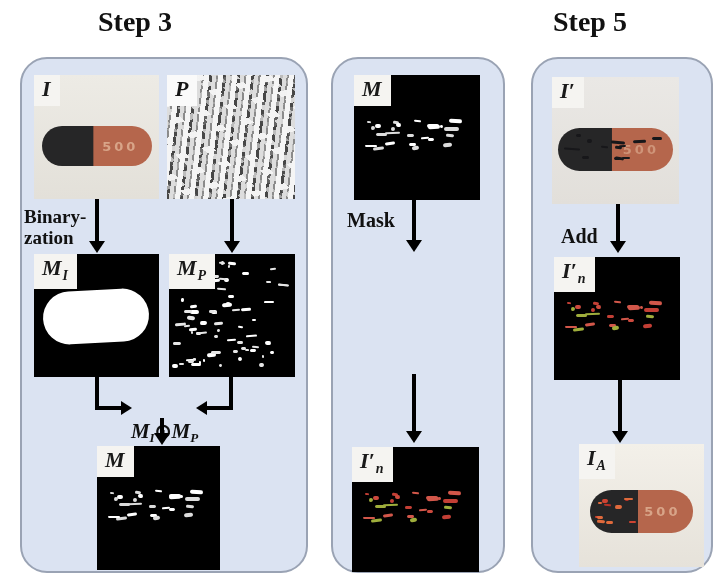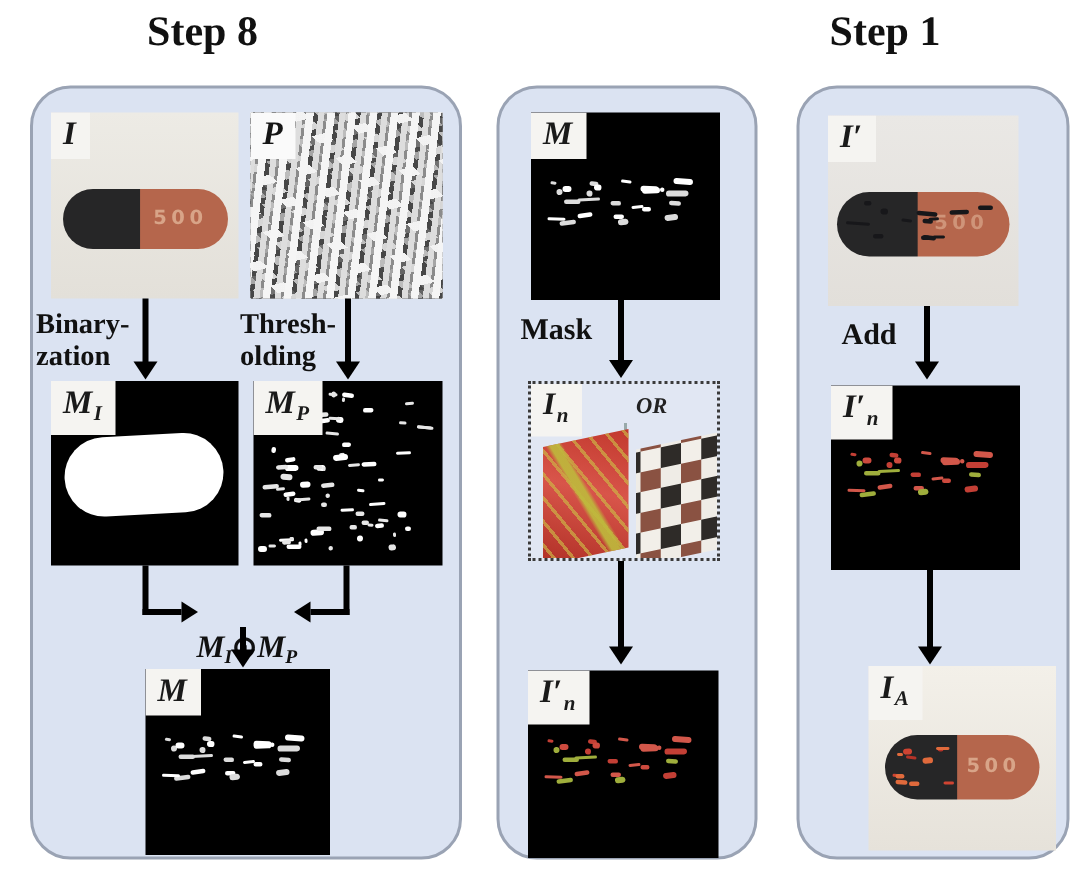--- a/index.html
+++ b/index.html
@@ -82,22 +82,22 @@
           linear-gradient(25deg,#b03026,#d8554a 55%,#c2392e);}
   .checker{position:absolute;left:70px;top:38px;width:54px;height:78px;transform:skewY(-12deg);
         background-image:conic-gradient(#2e2b28 0 90deg,#efece6 90deg 180deg,#8a5242 180deg 270deg,#f2efe9 270deg);
         background-size:27px 27px;background-position:3px 2px;}
 </style>
 </head>
 <body>
 
 <div class="figure">
 
-  <div class="hdr" style="left:55px;">Step 8</div>
-  <div class="hdr" style="left:510px;">Step 1</div>
+  <div class="hdr" style="left:55px;">Step 3</div>
+  <div class="hdr" style="left:510px;">Step 5</div>
 
   <div class="panel" id="panel1">
 
     <div class="tile pillbg-i" style="left:12px;top:16px;width:125px;height:124px;">
       <span class="chip"><span>I</span></span>
       <div class="capsule cap-i">
         <span class="pill-num">500</span>
       </div>
     </div>
 
@@ -105,24 +105,20 @@
       <span class="chip"><span>P</span></span>
     </div>
 
     <div class="varrow" style="left:73px;top:140px;height:43px;"></div>
     <div class="albl" style="position:absolute;left:2px;top:147px;width:70px;">
       <div>Binary-</div>
       <div>zation</div>
     </div>
 
     <div class="varrow" style="left:208px;top:140px;height:43px;"></div>
-    <div class="albl" style="position:absolute;left:138px;top:147px;width:70px;">
-      <div>Thresh-</div>
-      <div>olding</div>
-    </div>
 
     <div class="tile mask" style="left:12px;top:195px;width:125px;height:123px;">
       <div class="blob"></div>
       <span class="chip"><span>M</span><span class="sub">I</span></span>
     </div>
 
     <div class="tile mask" style="left:147px;top:195px;width:126px;height:123px;">
       <span class="chip"><span>M</span><span class="sub">P</span></span>
     <i style="position: absolute; left: 54.6743%; top: 83.7204%; width: 4.14903px; height: 3.82699px; background: rgb(255, 255, 255); border-radius: 2px; transform: rotate(5.69254deg);"></i>
         <i style="position: absolute; left: 7.91543%; top: 88.6186%; width: 5.24887px; height: 2.10621px; background: rgb(230, 230, 230); border-radius: 2px; transform: rotate(0.500013deg);"></i>
@@ -256,27 +252,20 @@
         <i style="position: absolute; left: 58.9049%; top: 39.7252%; width: 12.3041px; height: 3.78277px; background: rgb(255, 255, 255); border-radius: 2px; transform: rotate(-2.23728deg);"></i>
         <i style="position: absolute; left: 10.3411%; top: 36.9397%; width: 3.82679px; height: 2.00166px; background: rgb(220, 220, 220); border-radius: 2px; transform: rotate(6.71861deg);"></i>
         <i style="position: absolute; left: 72.6906%; top: 47.3785%; width: 8.17491px; height: 2.96357px; background: rgb(220, 220, 220); border-radius: 2px; transform: rotate(4.18996deg);"></i>
         <i style="position: absolute; left: 52.8904%; top: 49.5434%; width: 7.80109px; height: 2.37595px; background: rgb(255, 255, 255); border-radius: 2px; transform: rotate(-5.69391deg);"></i>
         <i style="position: absolute; left: 42.1084%; top: 47.1873%; width: 6.90252px; height: 3.28957px; background: rgb(220, 220, 220); border-radius: 2px; transform: rotate(1.56166deg);"></i>
       </div>
 
     <div class="varrow" style="left:79px;top:141px;height:41px;"></div>
     <div class="albl" style="position:absolute;left:14px;top:151px;width:62px;font-size:20px;">Mask</div>
 
-    <div class="tile dotbox" style="left:19px;top:195px;width:128px;height:120px;">
-      <span class="chip" style="font-size:21px;"><span>I</span><span class="sub">n</span></span>
-      <span class="orlbl">OR</span>
-      <div class="divider"></div>
-      <div class="leaf"></div>
-      <div class="checker"></div>
-    </div>
 
     <div class="varrow" style="left:79px;top:315px;height:58px;"></div>
 
     <div class="tile mask" style="left:19px;top:388px;width:127px;height:125px;">
       <span class="chip"><span>I′</span><span class="sub">n</span></span>
     <i style="position: absolute; left: 31.2954%; top: 36.4015%; width: 5.88397px; height: 2.69077px; background: rgb(195, 63, 53); border-radius: 2px; transform: rotate(5.54603deg);"></i>
         <i style="position: absolute; left: 13.4624%; top: 40.8394%; width: 4.0216px; height: 3.7943px; background: rgb(159, 174, 60); border-radius: 2px; transform: rotate(-3.67201deg);"></i>
         <i style="position: absolute; left: 43.3207%; top: 54.5375%; width: 7.31163px; height: 2.88777px; background: rgb(210, 87, 74); border-radius: 2px; transform: rotate(-0.337942deg);"></i>
         <i style="position: absolute; left: 15.1305%; top: 57.4503%; width: 11.0213px; height: 2.99817px; background: rgb(159, 174, 60); border-radius: 2px; transform: rotate(-7.4244deg);"></i>
         <i style="position: absolute; left: 47.4833%; top: 35.6021%; width: 6.64551px; height: 2.31339px; background: rgb(210, 87, 74); border-radius: 2px; transform: rotate(6.78443deg);"></i>
@@ -320,21 +309,21 @@
             <i style="position: absolute; left: 48.9348%; top: 68.1218%; width: 5.74215px; height: 3.3235px; background: rgb(23, 23, 26); border-radius: 2px; transform: rotate(-1.17018deg);"></i>
             <i style="position: absolute; left: 53.41%; top: 39.9915%; width: 7.26237px; height: 2.1422px; background: rgb(23, 23, 26); border-radius: 2px; transform: rotate(-2.80868deg);"></i>
             <i style="position: absolute; left: 15.0143%; top: 13.7092%; width: 4.52391px; height: 3.39829px; background: rgb(23, 23, 26); border-radius: 2px; transform: rotate(-1.36326deg);"></i>
             <i style="position: absolute; left: 5.1199%; top: 45.6863%; width: 15.9819px; height: 2.15164px; background: rgb(23, 23, 26); border-radius: 2px; transform: rotate(3.56674deg);"></i>
             <i style="position: absolute; left: 49.3254%; top: 68.532%; width: 9.07649px; height: 3.20475px; background: rgb(23, 23, 26); border-radius: 2px; transform: rotate(7.37066deg);"></i>
           </div>
       </div>
     </div>
 
     <div class="varrow" style="left:83px;top:145px;height:38px;"></div>
-    <div class="albl" style="position:absolute;left:28px;top:154px;width:50px;font-size:20px;">Add</div>
+    <div class="albl" style="position:absolute;left:28px;top:167px;width:50px;font-size:20px;">Add</div>
 
     <div class="tile mask" style="left:21px;top:198px;width:126px;height:123px;">
       <span class="chip"><span>I′</span><span class="sub">n</span></span>
     <i style="position: absolute; left: 31.2954%; top: 36.4015%; width: 5.88397px; height: 2.69077px; background: rgb(195, 63, 53); border-radius: 2px; transform: rotate(5.54603deg);"></i>
         <i style="position: absolute; left: 13.4624%; top: 40.8394%; width: 4.0216px; height: 3.7943px; background: rgb(159, 174, 60); border-radius: 2px; transform: rotate(-3.67201deg);"></i>
         <i style="position: absolute; left: 43.3207%; top: 54.5375%; width: 7.31163px; height: 2.88777px; background: rgb(210, 87, 74); border-radius: 2px; transform: rotate(-0.337942deg);"></i>
         <i style="position: absolute; left: 15.1305%; top: 57.4503%; width: 11.0213px; height: 2.99817px; background: rgb(159, 174, 60); border-radius: 2px; transform: rotate(-7.4244deg);"></i>
         <i style="position: absolute; left: 47.4833%; top: 35.6021%; width: 6.64551px; height: 2.31339px; background: rgb(210, 87, 74); border-radius: 2px; transform: rotate(6.78443deg);"></i>
         <i style="position: absolute; left: 75.6438%; top: 35.5093%; width: 12.6809px; height: 3.82124px; background: rgb(210, 87, 74); border-radius: 2px; transform: rotate(4.4086deg);"></i>
         <i style="position: absolute; left: 67.8851%; top: 39.6506%; width: 3.38236px; height: 2.53588px; background: rgb(210, 87, 74); border-radius: 2px; transform: rotate(5.9404deg);"></i>

